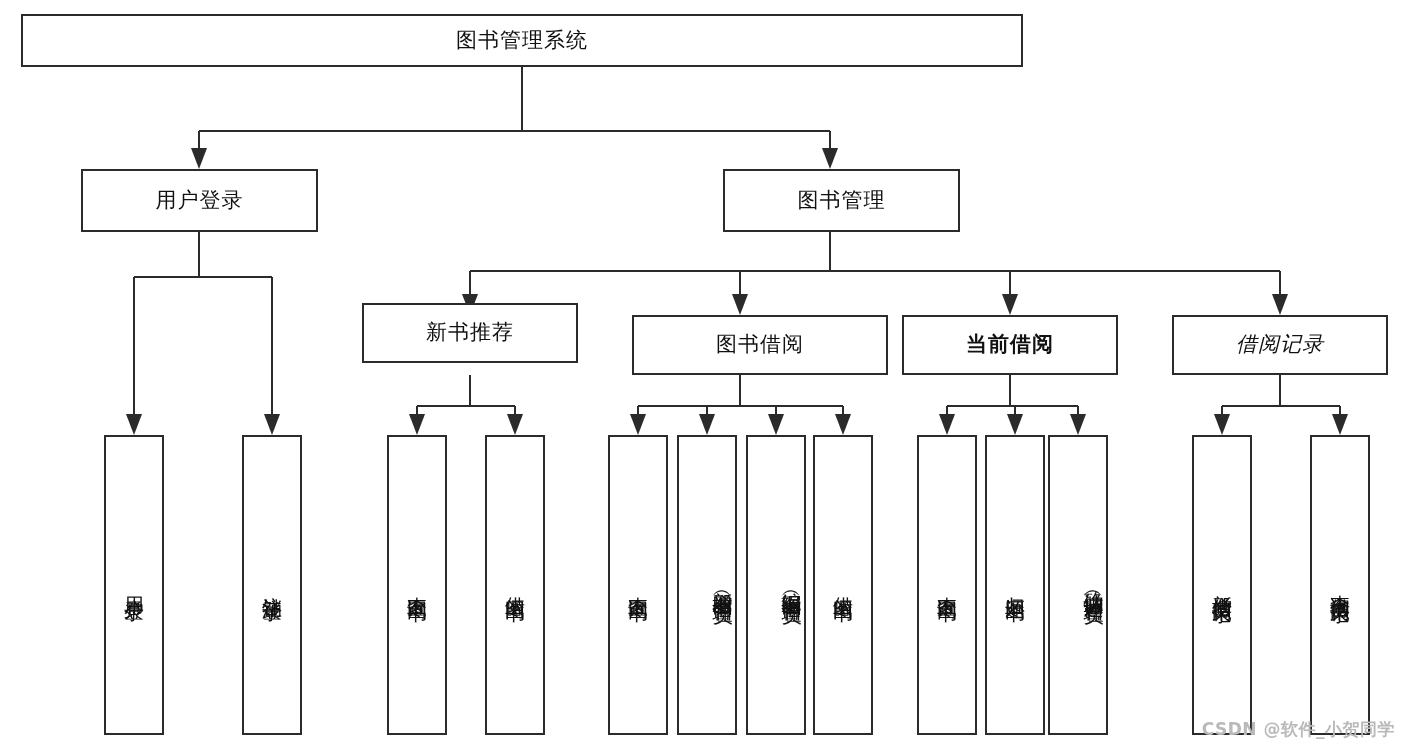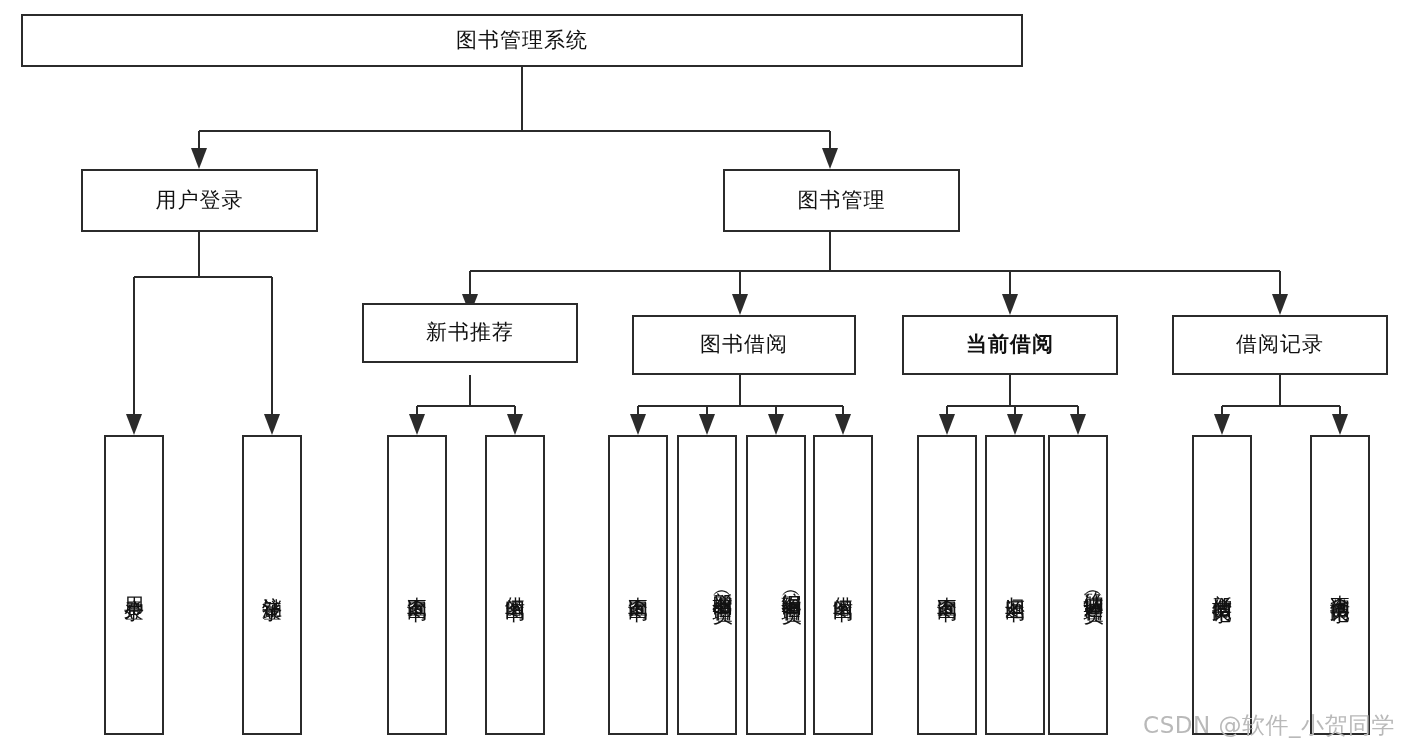--- a/index.html
+++ b/index.html
@@ -54,24 +54,25 @@
   .edges path, .edges line {
     stroke: #2b2b2b;
     stroke-width: 2;
     fill: none;
   }
   .edges polygon { fill: #2b2b2b; }
   #watermark {
     position: absolute;
     right: 10px;
     bottom: 6px;
-    font-size: 23px;
+    font-size: 17px;
     color: #b9b9b9;
     white-space: nowrap;
     letter-spacing: 0.5px;
+    font-weight: bold;
   }
 </style>
 </head>
 <body>
 
 <div id="canvas">
 
   <svg class="edges" viewBox="0 0 1405 747" xmlns="http://www.w3.org/2000/svg">
 
     <line x1="522" y1="67" x2="522" y2="131"></line>
@@ -133,23 +134,23 @@
     <line x1="1340" y1="406" x2="1340" y2="416"></line>
     <polygon points="1332,414 1348,414 1340,435"></polygon>
   </svg>
 
   <div class="node node-h" style="left:21px; top:14px; width:1002px; height:53px;">图书管理系统</div>
 
   <div class="node node-h" style="left:81px; top:169px; width:237px; height:63px;">用户登录</div>
   <div class="node node-h" style="left:711px; top:169px; width:237px; height:63px;margin-left:12px;">图书管理</div>
 
   <div class="node node-h" style="left:362px; top:303px; width:216px; height:60px;">新书推荐</div>
-  <div class="node node-h" style="left:632px; top:315px; width:224px; height:60px;">图书借阅</div>
+  <div class="node node-h" style="left:632px; top:315px; width:256px; height:60px;">图书借阅</div>
   <div class="node node-h" style="left:902px; top:315px; width:216px; height:60px;font-weight:bold;">当前借阅</div>
-  <div class="node node-h" style="left:1172px; top:315px; width:216px; height:60px;">借阅记录</div>
+  <div class="node node-h" style="left:1172px; top:315px; width:216px; height:60px;font-style:italic;">借阅记录</div>
 
   <div class="node node-v" style="left:104px; top:435px; width:60px; height:300px;">用户登录</div>
   <div class="node node-v" style="left:242px; top:435px; width:60px; height:300px;">注销登录</div>
 
   <div class="node node-v" style="left:387px; top:435px; width:60px; height:300px;">查询图书</div>
   <div class="node node-v" style="left:485px; top:435px; width:60px; height:300px;">借阅图书</div>
 
   <div class="node node-v" style="left:608px; top:435px; width:60px; height:300px;">查询图书</div>
   <div class="node node-v pad-top" style="left:677px; top:435px; width:60px; height:300px;">新增图书（管理员）</div>
   <div class="node node-v pad-top" style="left:746px; top:435px; width:60px; height:300px;">编辑图书（管理员）</div>

